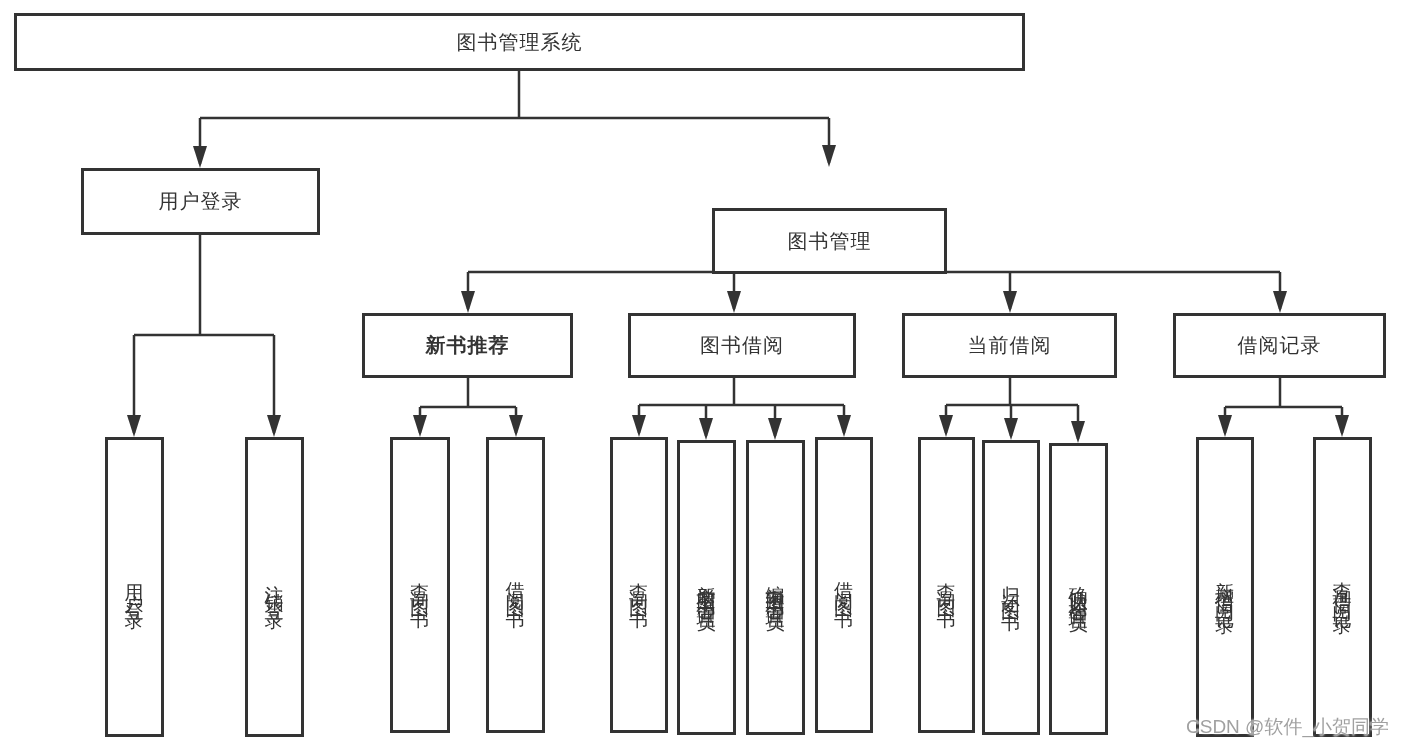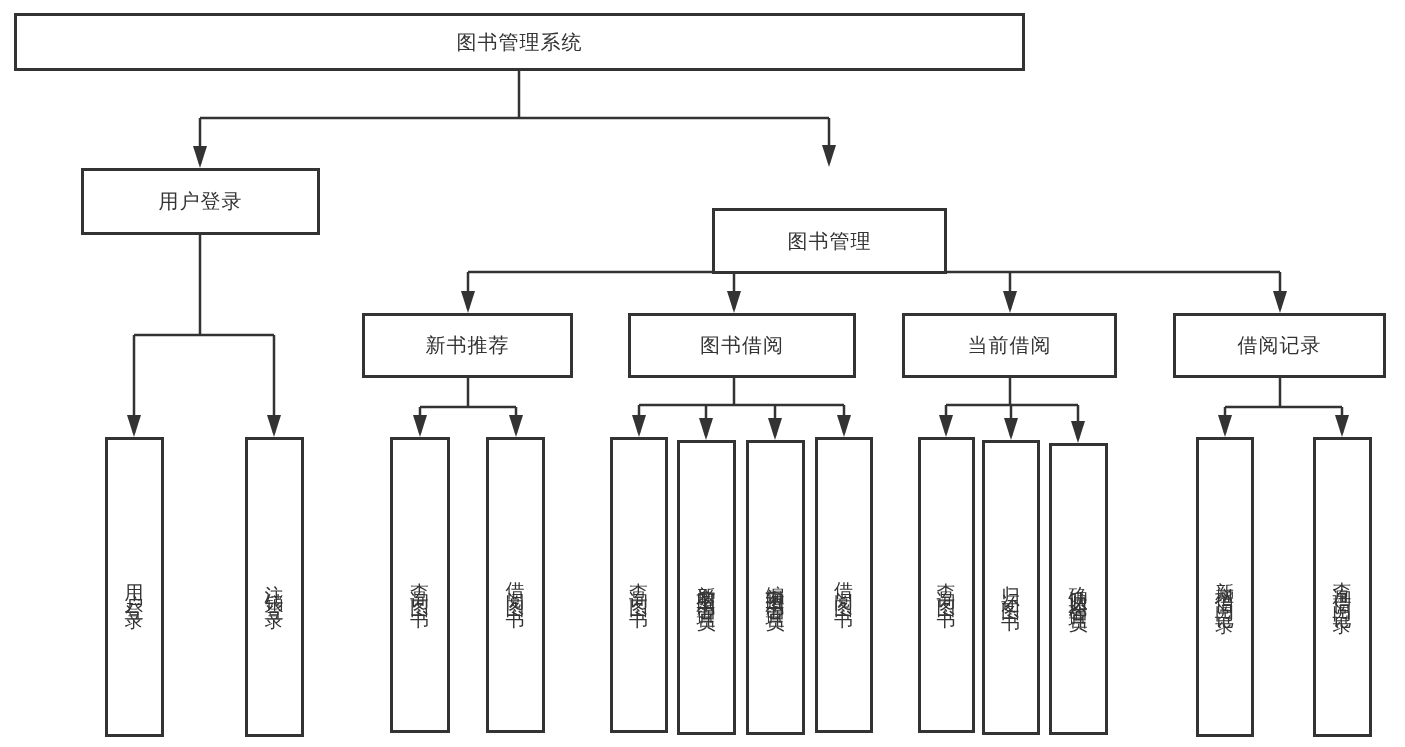--- a/index.html
+++ b/index.html
@@ -118,21 +118,21 @@
       <polygon points="1218,415 1232,415 1225,437"></polygon>
       <polygon points="1335,415 1349,415 1342,437"></polygon>
     </g>
   </svg>
 
   <div class="node root-node" style="left:14px; top:13px; width:1011px; height:58px;">图书管理系统</div>
 
   <div class="node h-node" style="left:81px; top:168px; width:239px; height:67px;">用户登录</div>
   <div class="node h-node" style="left:712px; top:168px; width:235px; height:66px;margin-top:40px;">图书管理</div>
 
-  <div class="node h-node" style="left:362px; top:313px; width:211px; height:65px;">新书推荐</div>
+  <div class="node h-node" style="left:362px; top:313px; width:211px; height:65px;font-weight:bold;">新书推荐</div>
   <div class="node h-node" style="left:628px; top:313px; width:228px; height:65px;">图书借阅</div>
   <div class="node h-node" style="left:902px; top:313px; width:215px; height:65px;">当前借阅</div>
   <div class="node h-node" style="left:1173px; top:313px; width:213px; height:65px;text-align:right;">借阅记录</div>
 
   <div class="node v-node" style="left:105px; top:437px; width:59px; height:300px;">用户登录</div>
   <div class="node v-node" style="left:245px; top:437px; width:59px; height:300px;">注销登录</div>
 
   <div class="node v-node" style="left:390px; top:437px; width:60px; height:296px;">查询图书</div>
   <div class="node v-node" style="left:486px; top:437px; width:59px; height:296px;">借阅图书</div>
 
@@ -141,14 +141,15 @@
   <div class="node v-node dense" style="left:746px; top:440px; width:59px; height:295px;">编辑图书（管理员）</div>
   <div class="node v-node" style="left:815px; top:437px; width:58px; height:296px;">借阅图书</div>
 
   <div class="node v-node" style="left:918px; top:437px; width:57px; height:296px;">查询图书</div>
   <div class="node v-node" style="left:982px; top:440px; width:58px; height:295px;">归还图书</div>
   <div class="node v-node dense" style="left:1049px; top:443px; width:59px; height:292px;">确认归还（管理员）</div>
 
   <div class="node v-node mid" style="left:1196px; top:437px; width:58px; height:300px;">新增借阅记录</div>
   <div class="node v-node mid" style="left:1313px; top:437px; width:59px; height:300px;">查询借阅记录</div>
 
+  <div class="watermark">CSDN @软件_小贺同学</div>
 
 </div>
 
 </body></html>

